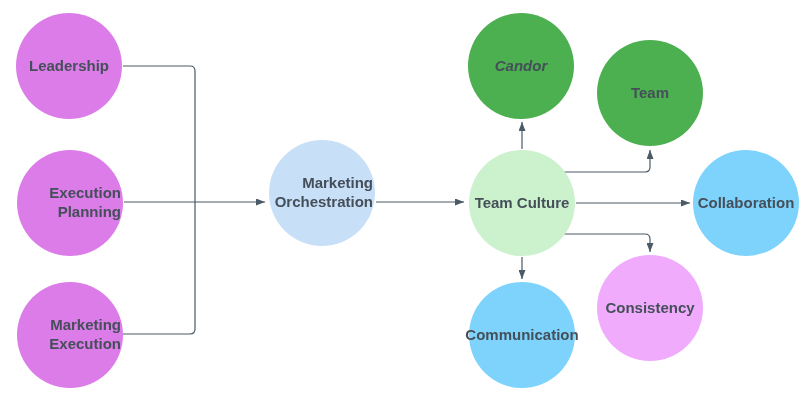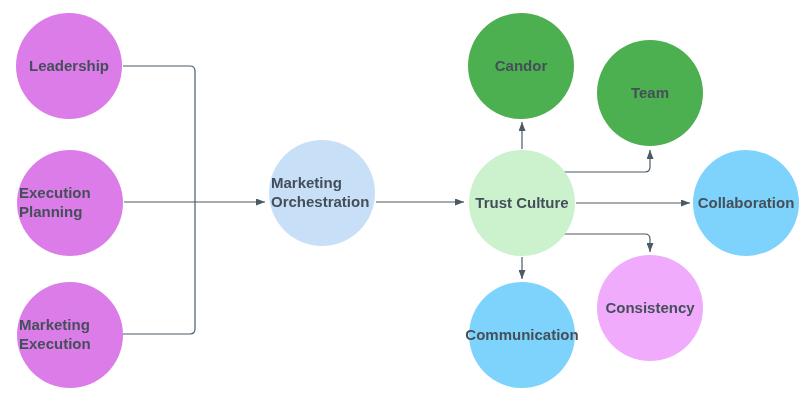--- a/index.html
+++ b/index.html
@@ -32,37 +32,37 @@
     stroke: none;
   }
   .node {
     position: absolute;
     width: 106px;
     height: 106px;
     border-radius: 50%;
     display: flex;
     align-items: center;
     justify-content: center;
-    text-align: left;
+    text-align: right;
     box-sizing: border-box;
     padding: 2px;
   }
   .node .label {
     font-size: 15px;
     font-weight: 700;
     line-height: 1.25;
     color: var(--label, #454f59);
   }
   
   .n-leadership     { left: 16px;  top: 13px;  }
   .n-planning       { left: 17px;  top: 150px; }
   .n-execution      { left: 17px;  top: 282px; }
   .n-orchestration  { left: 269px; top: 140px; }
   .n-teamculture    { left: 469px; top: 150px; }
-  .n-candor         { left: 468px; top: 13px;  }
+  .n-candor         { left: 468px; top: 13px; font-style: italic;  }
   .n-trust          { left: 597px; top: 40px;  }
   .n-collaboration  { left: 693px; top: 150px; }
   .n-consistency    { left: 597px; top: 255px; }
   .n-communication  { left: 469px; top: 282px; }
 </style>
 </head>
 <body>
 
 <div class="canvas">
 
@@ -93,21 +93,21 @@
 
   <div class="node n-execution" style="background-color: rgb(219, 124, 232);">
     <span class="label">Marketing Execution</span>
   </div>
 
   <div class="node n-orchestration" style="background-color: rgb(200, 223, 248);">
     <span class="label">Marketing Orchestration</span>
   </div>
 
   <div class="node n-teamculture" style="background-color: rgb(203, 241, 205);">
-    <span class="label">Trust Culture</span>
+    <span class="label">Team Culture</span>
   </div>
 
   <div class="node n-candor" style="background-color: rgb(76, 175, 80);">
     <span class="label">Candor</span>
   </div>
 
   <div class="node n-trust" style="background-color: rgb(76, 175, 80);">
     <span class="label">Team</span>
   </div>
 

